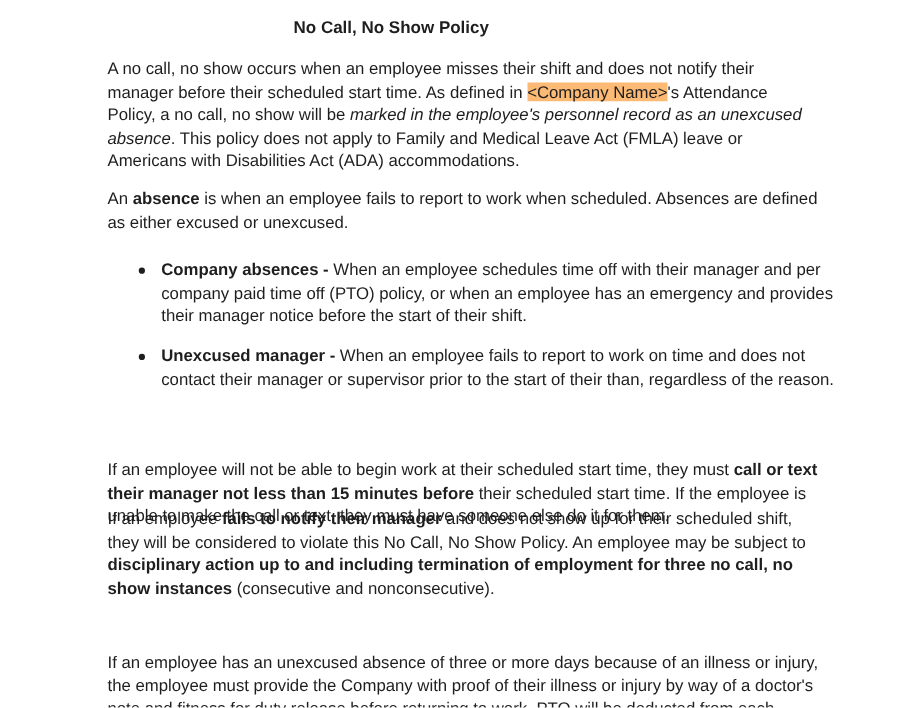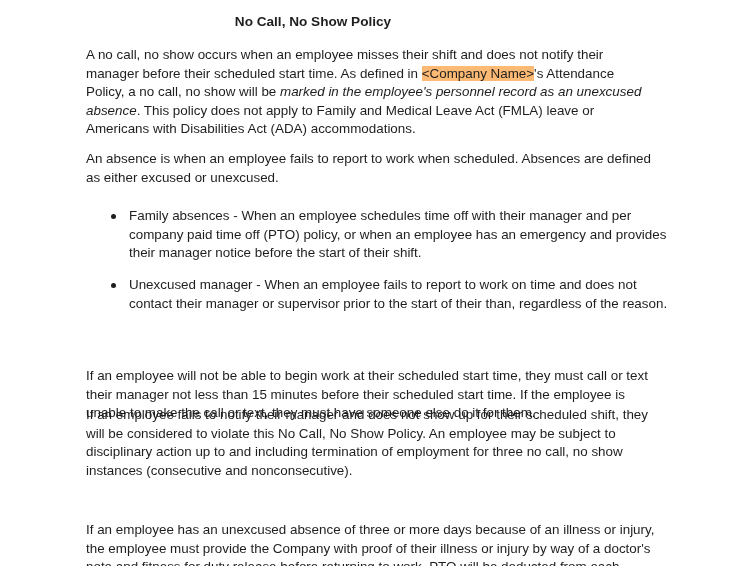--- a/index.html
+++ b/index.html
@@ -11,40 +11,40 @@
     line-height: 18.6px;
   }
   .title {
     position: absolute; left: 0; width: 626px; top: 13px;
     text-align: center; font-weight: bold; font-size: 13.6px;
     margin: 0;
   }
   p { margin: 0; }
   .para { position: absolute; left: 86px; width: 570px; }
   .hl { background: #fdba74; }
-  b { font-weight: normal; }
+  b { font-weight: bold; }
   i { font-style: italic; }
   .bullet { position: absolute; left: 129px; width: 540px; }
   .dot {
     position: absolute; left: -18px; top: 7px; width: 5px; height: 5px;
     background: #1e1e1e; border-radius: 50%;
   }
 </style>
 </head>
 <body>
 
 <h1 class="title">No Call, No Show Policy</h1>
 
 <p class="para" style="top:46px;"><span>A no call, no show occurs when an employee misses their shift and does not notify their manager before their scheduled start time. As defined in </span><span class="hl">&lt;Company Name&gt;</span><span>'s Attendance Policy, a no call, no show will be </span><i>marked in the employee's personnel record as an unexcused absence</i><span>. This policy does not apply to Family and Medical Leave Act (FMLA) leave or Americans with Disabilities Act (ADA) accommodations.</span></p>
 
 <p class="para" style="top:150px;"><span>An </span><b>absence</b><span> is when an employee fails to report to work when scheduled. Absences are defined as either excused or unexcused.</span></p>
 
 <div class="bullet" style="top:207px;">
   <span class="dot"></span>
-  <b>Family absences -</b><span> When an employee schedules time off with their manager and per company paid time off (PTO) policy, or when an employee has an emergency and provides their manager notice before the start of their shift.</span>
+  <b>Company absences -</b><span> When an employee schedules time off with their manager and per company paid time off (PTO) policy, or when an employee has an emergency and provides their manager notice before the start of their shift.</span>
 </div>
 
 <div class="bullet" style="top:276px;">
   <span class="dot"></span>
   <b>Unexcused manager -</b><span> When an employee fails to report to work on time and does not contact their manager or supervisor prior to the start of their than, regardless of the reason.</span>
 </div>
 
 <p class="para" style="top:327px;margin-top:40px;"><span>If an employee will not be able to begin work at their scheduled start time, they must </span><b>call or text their manager not less than 15 minutes before</b><span> their scheduled start time. If the employee is unable to make the call or text, they must have someone else do it for them.</span></p>
 
 <p class="para" style="top:406px;"><span>If an employee </span><b>fails to notify their manager</b><span> and does not show up for their scheduled shift, they will be considered to violate this No Call, No Show Policy. An employee may be subject to </span><b>disciplinary action up to and including termination of employment for three no call, no show instances</b><span> (consecutive and nonconsecutive).</span></p>

